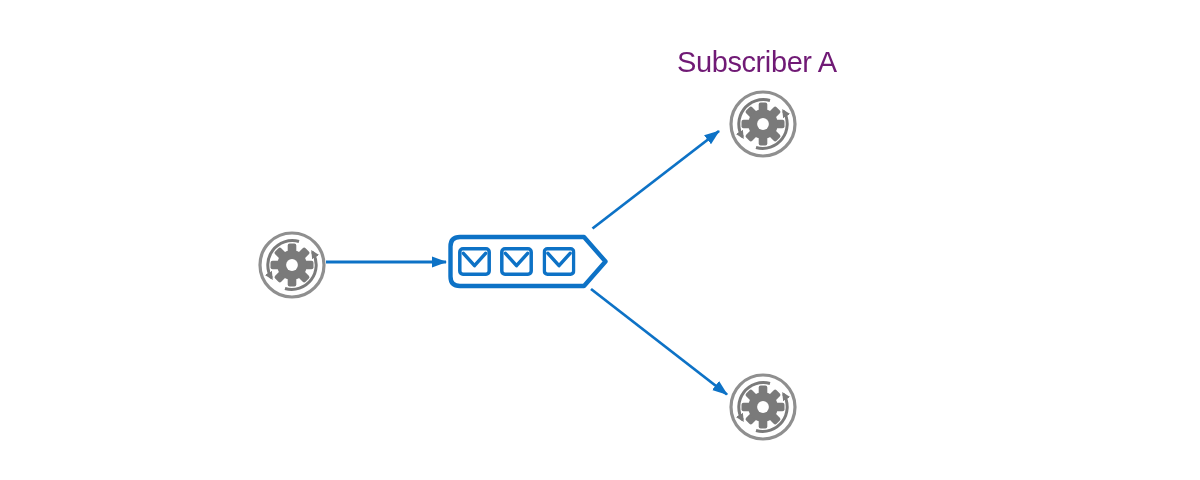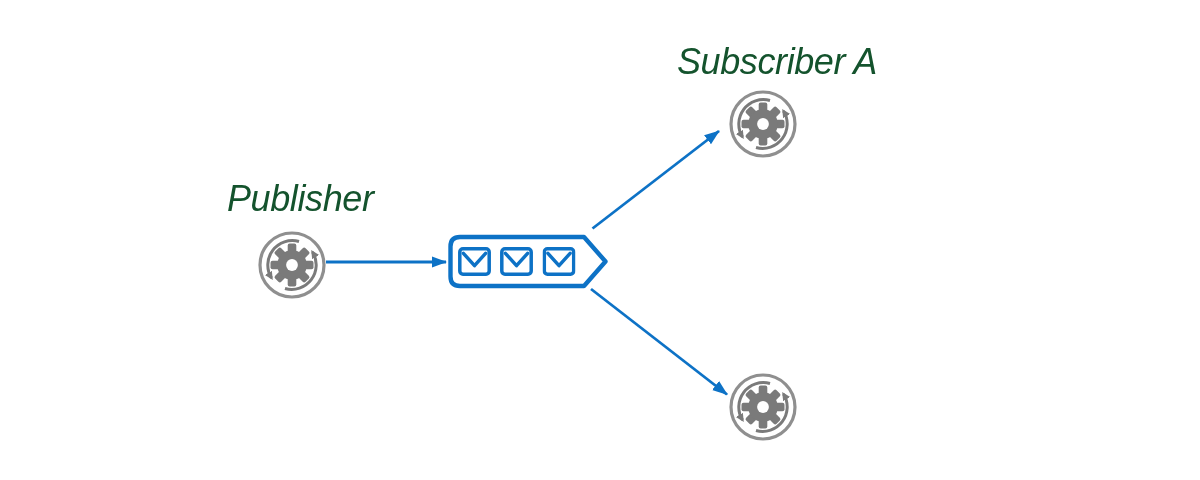--- a/index.html
+++ b/index.html
@@ -10,43 +10,41 @@
   .canvas {
     position: relative;
     width: 1200px;
     height: 480px;
     background: #ffffff;
     overflow: hidden;
     font-family: "Liberation Sans", "DejaVu Sans", sans-serif;
   }
   .node-label {
     position: absolute;
-    font-size: 36px;
+    font-size: 29px;
     line-height: 30px;
     letter-spacing: -0.4px;
-    color: #14532d;
+    color: #701a75;
     white-space: nowrap;
     user-select: none;
-    font-style: italic;
   }
   .label-publisher    { left: 227px; top: 184px; }
   .label-subscriber-a { left: 677px; top: 47px;  }
   .label-subscriber-b { left: 688px; top: 329px; }
   svg.diagram-layer {
     position: absolute;
     left: 0;
     top: 0;
   }
 </style>
 </head>
 <body>
 
 <div class="canvas">
 
-  <div class="node-label label-publisher">Publisher</div>
 
   <div class="node-label label-subscriber-a">Subscriber A</div>
 
 
   <svg class="diagram-layer" width="1200" height="480" viewBox="0 0 1200 480">
 
     <defs>
 
       <marker id="m-blue" markerUnits="userSpaceOnUse" markerWidth="17" markerHeight="13" refX="14.5" refY="6" orient="auto">
         <path d="M0,0.3 L15.5,6 L0,11.7 Z" fill="#0d72c6"></path>

